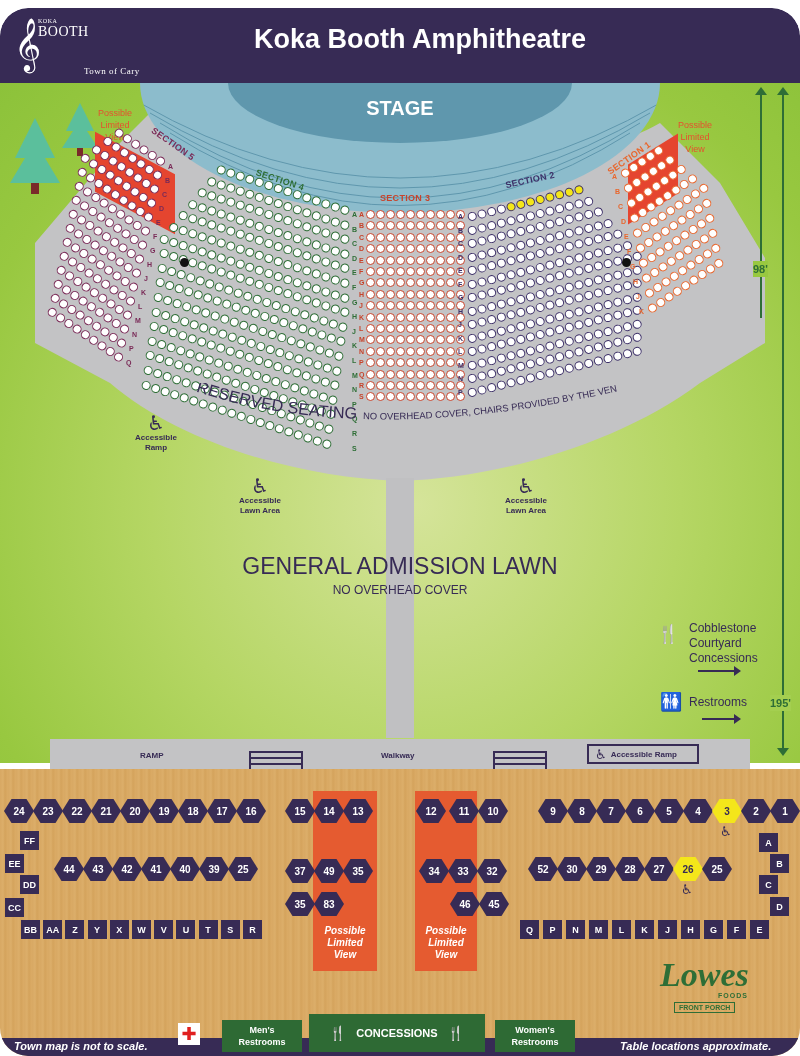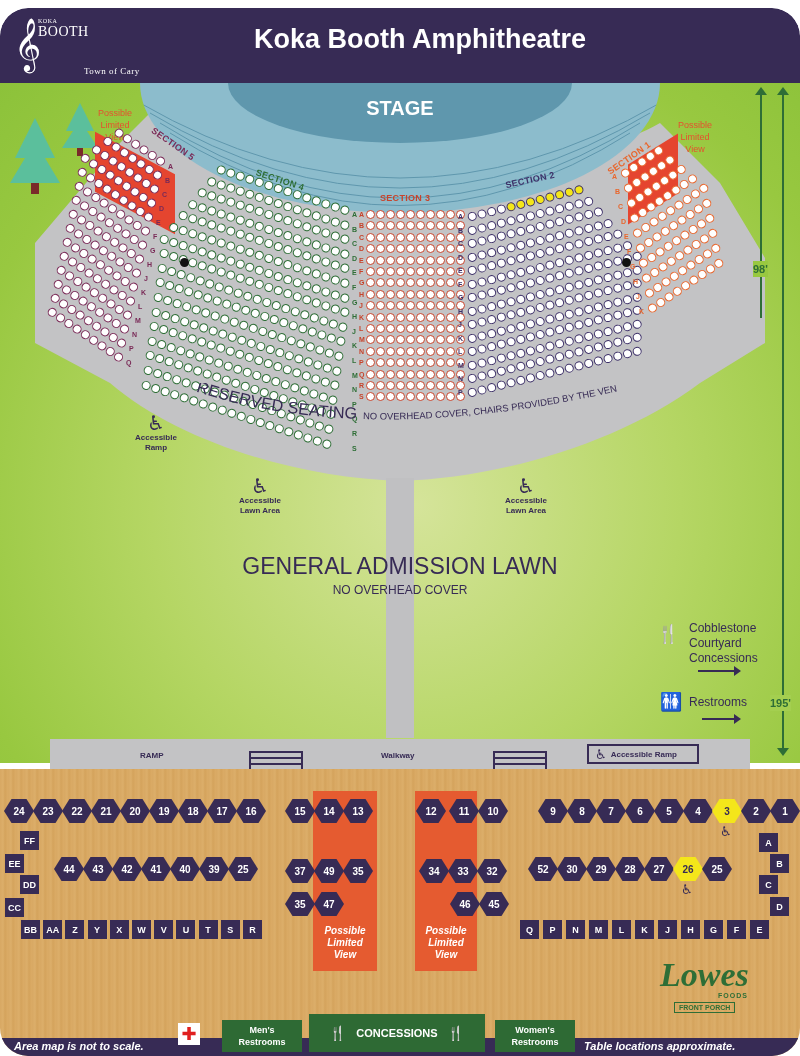--- a/index.html
+++ b/index.html
@@ -61,21 +61,21 @@
   .legend .t1 { position: absolute; left: 52px; top: 14px; font-size: 12px; font-weight: bold; color: #372b55; }
   .legend .t2 { position: absolute; left: 52px; top: 48px; font-size: 12px; font-weight: bold; color: #372b55; }
   .covered { position: absolute; left: 196px; top: 979px; font-size: 11px; color: #372b55; }
   .lowes { position: absolute; left: 652px; top: 950px; width: 104px; height: 66px; color: #2e6e36; }
   .lowes .big { position: absolute; left: 8px; top: -2px; font-family: "Liberation Serif", serif; font-style: italic; font-weight: bold; font-size: 34px; }
   .lowes .foods { position: absolute; left: 66px; top: 34px; font-size: 7px; font-weight: bold; letter-spacing: 1px; }
   .lowes .fp { position: absolute; left: 22px; top: 44px; font-size: 7px; font-weight: bold; border: 1px solid #2e6e36; padding: 1px 4px; }
 
   .footer { position: absolute; left: 0; top: 1030px; width: 800px; height: 18px; background: #372b55; border-radius: 0 0 28px 28px; }
   .foot-l { position: absolute; left: 14px; top: 1032px; color: #fff; font-size: 11px; font-weight: bold; font-style: italic; }
-  .foot-r { position: absolute; left: 584px; top: 1032px; color: #fff; font-size: 11px; font-weight: bold; font-style: italic; }
+  .foot-r { position: absolute; left: 620px; top: 1032px; color: #fff; font-size: 11px; font-weight: bold; font-style: italic; }
   .firstaid { position: absolute; left: 178px; top: 1015px; width: 22px; height: 22px; background: #fff; color: #e02020; font-size: 18px; font-weight: bold; text-align: center; line-height: 22px; }
   .gbtn { position: absolute; background: #2e6a34; color: #fff; font-size: 9px; font-weight: bold; text-align: center; line-height: 12px; display: flex; align-items: center; justify-content: center; }
   .tree { position: absolute; }
 </style>
 </head>
 <body>
 
 <div class="frame">
 
   <div class="header">
@@ -1403,21 +1403,21 @@
         <div class="hex" style="left: 477px; top: 90px;">32</div>
         <div class="hex" style="left: 528px; top: 88px;">52</div>
         <div class="hex" style="left: 557px; top: 88px;">30</div>
         <div class="hex" style="left: 586px; top: 88px;">29</div>
         <div class="hex" style="left: 615px; top: 88px;">28</div>
         <div class="hex" style="left: 644px; top: 88px;">27</div>
         <div class="hex ada" style="left: 673px; top: 88px;">26</div>
         <div class="wc-small" style="left: 681px; top: 113px;">♿</div>
         <div class="hex" style="left: 702px; top: 88px;">25</div>
         <div class="hex" style="left: 285px; top: 123px;">35</div>
-        <div class="hex" style="left: 314px; top: 123px;">47</div>
+        <div class="hex" style="left: 314px; top: 123px;">83</div>
         <div class="hex" style="left: 450px; top: 123px;">46</div>
         <div class="hex" style="left: 479px; top: 123px;">45</div>
         <div class="sq" style="left: 20px; top: 62px;">FF</div>
         <div class="sq" style="left: 5px; top: 85px;">EE</div>
         <div class="sq" style="left: 20px; top: 106px;">DD</div>
         <div class="sq" style="left: 5px; top: 129px;">CC</div>
         <div class="sq" style="left: 21px; top: 151px;">BB</div>
         <div class="sq" style="left: 43.2px; top: 151px;">AA</div>
         <div class="sq" style="left: 65.4px; top: 151px;">Z</div>
         <div class="sq" style="left: 87.6px; top: 151px;">Y</div>
@@ -1448,21 +1448,21 @@
 
 
 
   <div class="lowes">
     <span class="big">Lowes</span>
     <span class="foods">FOODS</span>
     <span class="fp">FRONT PORCH</span>
   </div>
 
   <div class="footer"></div>
-  <div class="foot-l">Area map is not to scale.</div>
+  <div class="foot-l">Town map is not to scale.</div>
   <div class="foot-r">Table locations approximate.</div>
   <div class="firstaid">✚</div>
   <div class="gbtn" style="left:222px;top:1012px;width:80px;height:32px;">
     <span style="white-space:pre-line">Men's
 Restrooms</span>
   </div>
   <div class="gbtn" style="left:309px;top:1006px;width:176px;height:38px;gap:10px;font-size:11px;">
     <span style="font-size:14px;">🍴</span>
     <span>CONCESSIONS</span>
     <span style="font-size:14px;">🍴</span>

